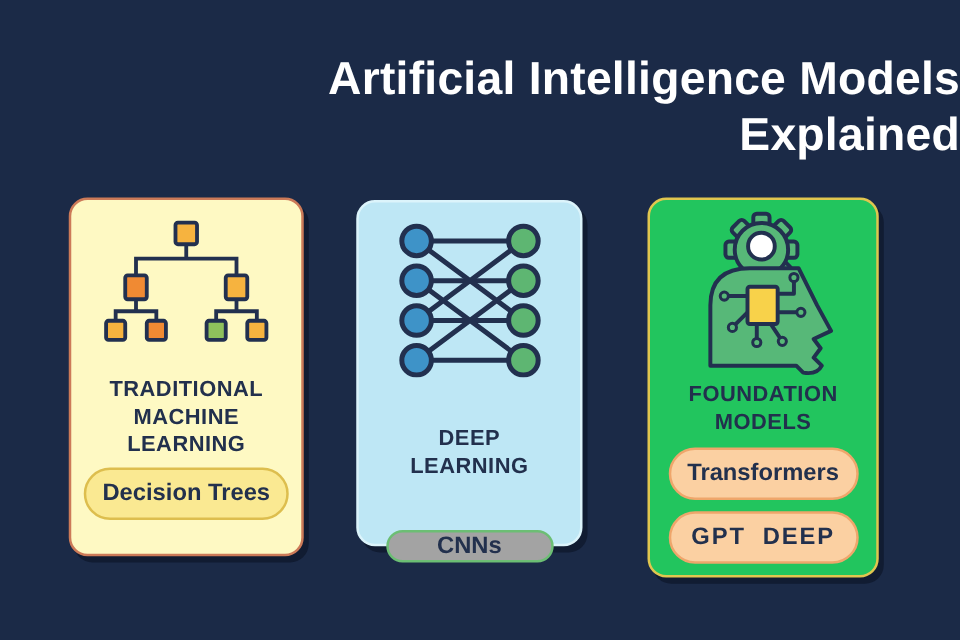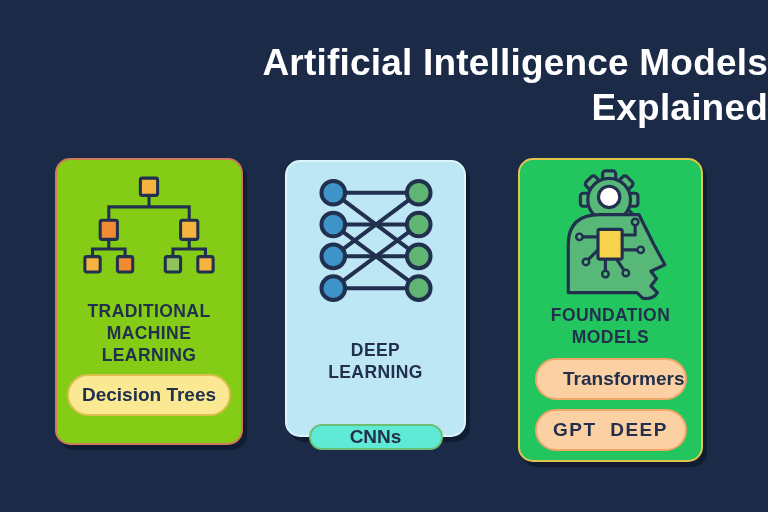--- a/index.html
+++ b/index.html
@@ -16,21 +16,21 @@
     font-size:37px;line-height:45px;font-weight:800;
     letter-spacing:0.2px;
   }
   .card{
     position:absolute;
     border-radius:15px;
     box-shadow:4px 5px 0 rgba(9,16,32,0.55);
     display:flex;flex-direction:column;align-items:center;
     box-sizing:border-box;
   }
-  .card1{left:55px;top:158px;width:188px;height:287px;background:#84cc16;border:2px solid #CC7A58;}
+  .card1{left:55px;top:158px;width:188px;height:287px;background:#fef9c3;border:2px solid #CC7A58;}
   .card2{left:285px;top:160px;width:181px;height:277px;background:#BEE7F5;border:2px solid #DCF4FB;gap:29px;}
   .card3{left:518px;top:158px;width:185px;height:304px;background:#22c55e;border:2px solid #E0C64F;}
   .icon-wrap{display:flex;justify-content:center;}
   .card1 .icon-wrap{margin-top:16px;}
   .card2 .icon-wrap{margin-top:16px;}
   .card3 .icon-wrap{margin-top:8px;}
   .heading{
     text-align:center;color:#22304D;
     font-weight:800;font-size:17.5px;line-height:22px;
     letter-spacing:0.4px;
@@ -38,23 +38,23 @@
   .card1 .heading{margin-top:24px;}
   .card2 .heading{margin-top:8px;}
   .card3 .heading{margin-top:2px;}
   .pill{
     box-sizing:border-box;
     height:42px;border-radius:21px;
     display:flex;align-items:center;justify-content:center;
     color:#22304D;font-size:19px;font-weight:600;
   }
   .pill-yellow{background:#FAE992;border:2px solid #DDBE4E;width:164px;margin-top:8px;}
-  .pill-green{background:#5eead4;border:2px solid #6CBE74;width:134px;margin-top:12px;}
+  .pill-green{background:#a3a3a3;border:2px solid #6CBE74;width:134px;margin-top:12px;}
   .pill-peach{background:#FBD0A2;border:2px solid #EFA66B;width:152px;}
-  .pill-t{margin-top:10px;justify-content:flex-end;}
+  .pill-t{margin-top:10px;}
   .pill-g{margin-top:9px;}
   .pill-g .pill-label{white-space:pre;letter-spacing:1.5px;}
 </style>
 </head>
 <body>
 
 <div class="stage">
 
   <div class="title">
     <div>Artificial Intelligence Models</div>

